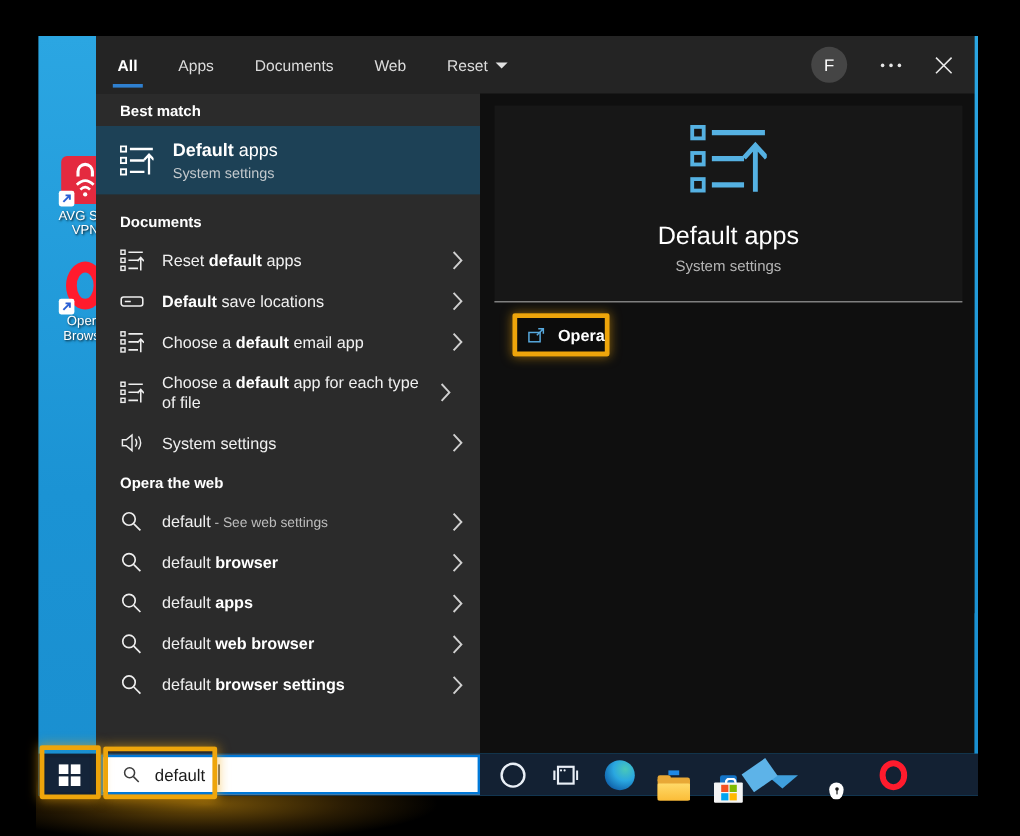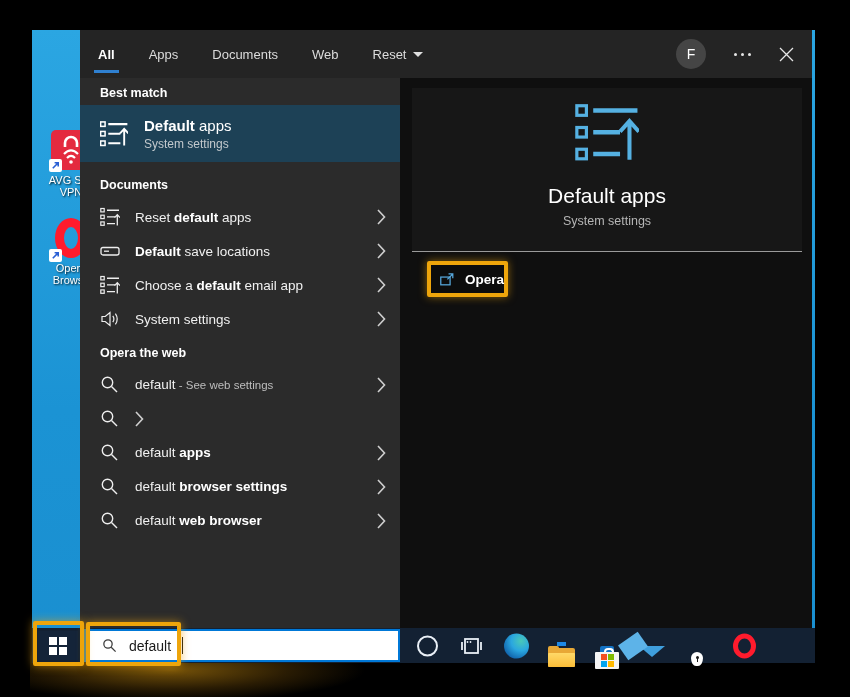--- a/index.html
+++ b/index.html
@@ -230,20 +230,33 @@
             <rect x="0.8" y="14.9" width="3.4" height="3.4" fill="none" stroke="#eee" stroke-width="1.2"></rect>
           <path d="M7,3.2 H19 M7,9.9 H15 M7,16.6 H15" stroke="#eee" stroke-width="1.4"></path>
             <path d="M17.3,18.5 V8 M14.6,10.6 L17.3,7.6 L20,10.6" fill="none" stroke="#eee" stroke-width="1.3"></path>
         </svg>
         <span class="txt"><span>Choose a </span><b>default</b><span> email app</span></span>
         <svg class="chev" viewBox="0 0 9 16">
             <polyline points="1,1 7.5,8 1,15" fill="none" stroke="#cfcfcf" stroke-width="1.6"></polyline>
           </svg>
       </div>
 
+      <div class="row tall">
+        <svg class="ric" viewBox="0 0 20 20">
+          <rect x="0.8" y="1.5" width="3.4" height="3.4" fill="none" stroke="#eee" stroke-width="1.2"></rect>
+            <rect x="0.8" y="8.2" width="3.4" height="3.4" fill="none" stroke="#eee" stroke-width="1.2"></rect>
+            <rect x="0.8" y="14.9" width="3.4" height="3.4" fill="none" stroke="#eee" stroke-width="1.2"></rect>
+          <path d="M7,3.2 H19 M7,9.9 H15 M7,16.6 H15" stroke="#eee" stroke-width="1.4"></path>
+            <path d="M17.3,18.5 V8 M14.6,10.6 L17.3,7.6 L20,10.6" fill="none" stroke="#eee" stroke-width="1.3"></path>
+        </svg>
+        <span class="txt" style="max-width:232px;"><span>Choose a </span><b>default</b><span> app for each type of file</span></span>
+        <svg class="chev" viewBox="0 0 9 16">
+            <polyline points="1,1 7.5,8 1,15" fill="none" stroke="#cfcfcf" stroke-width="1.6"></polyline>
+          </svg>
+      </div>
 
       <div class="row">
         <svg class="ric" viewBox="0 0 20 20">
           <path d="M2,7.5 h3.2 L10,3.5 v13 L5.2,12.5 H2 z" fill="none" stroke="#eee" stroke-width="1.2"></path>
           <path d="M12.8,6.8 q2.2,3.2 0,6.4 M15.4,4.6 q3.6,5.4 0,10.8" fill="none" stroke="#eee" stroke-width="1.2"></path>
         </svg>
         <span class="txt"><span>System settings</span><b></b><span></span></span>
         <svg class="chev" viewBox="0 0 9 16">
             <polyline points="1,1 7.5,8 1,15" fill="none" stroke="#cfcfcf" stroke-width="1.6"></polyline>
           </svg>
@@ -261,20 +274,21 @@
         <svg class="chev" viewBox="0 0 9 16">
             <polyline points="1,1 7.5,8 1,15" fill="none" stroke="#cfcfcf" stroke-width="1.6"></polyline>
           </svg>
       </div>
 
       <div class="row">
         <svg class="ric" viewBox="0 0 20 20">
             <circle cx="7.5" cy="7.5" r="5.2" fill="none" stroke="#eee" stroke-width="1.4"></circle>
             <path d="M11.5,11.5 L17,17" stroke="#eee" stroke-width="1.4"></path>
           </svg>
+        <span class="txt"><span>default </span><b>browser</b><span class="sfx"></span></span>
         <svg class="chev" viewBox="0 0 9 16">
             <polyline points="1,1 7.5,8 1,15" fill="none" stroke="#cfcfcf" stroke-width="1.6"></polyline>
           </svg>
       </div>
 
       <div class="row">
         <svg class="ric" viewBox="0 0 20 20">
             <circle cx="7.5" cy="7.5" r="5.2" fill="none" stroke="#eee" stroke-width="1.4"></circle>
             <path d="M11.5,11.5 L17,17" stroke="#eee" stroke-width="1.4"></path>
           </svg>
@@ -282,32 +296,32 @@
         <svg class="chev" viewBox="0 0 9 16">
             <polyline points="1,1 7.5,8 1,15" fill="none" stroke="#cfcfcf" stroke-width="1.6"></polyline>
           </svg>
       </div>
 
       <div class="row">
         <svg class="ric" viewBox="0 0 20 20">
             <circle cx="7.5" cy="7.5" r="5.2" fill="none" stroke="#eee" stroke-width="1.4"></circle>
             <path d="M11.5,11.5 L17,17" stroke="#eee" stroke-width="1.4"></path>
           </svg>
+        <span class="txt"><span>default </span><b>web browser</b><span class="sfx"></span></span>
+        <svg class="chev" viewBox="0 0 9 16">
+            <polyline points="1,1 7.5,8 1,15" fill="none" stroke="#cfcfcf" stroke-width="1.6"></polyline>
+          </svg>
+      </div>
+
+      <div class="row">
+        <svg class="ric" viewBox="0 0 20 20">
+            <circle cx="7.5" cy="7.5" r="5.2" fill="none" stroke="#eee" stroke-width="1.4"></circle>
+            <path d="M11.5,11.5 L17,17" stroke="#eee" stroke-width="1.4"></path>
+          </svg>
         <span class="txt"><span>default </span><b>browser settings</b><span class="sfx"></span></span>
-        <svg class="chev" viewBox="0 0 9 16">
-            <polyline points="1,1 7.5,8 1,15" fill="none" stroke="#cfcfcf" stroke-width="1.6"></polyline>
-          </svg>
-      </div>
-
-      <div class="row">
-        <svg class="ric" viewBox="0 0 20 20">
-            <circle cx="7.5" cy="7.5" r="5.2" fill="none" stroke="#eee" stroke-width="1.4"></circle>
-            <path d="M11.5,11.5 L17,17" stroke="#eee" stroke-width="1.4"></path>
-          </svg>
-        <span class="txt"><span>default </span><b>web browser</b><span class="sfx"></span></span>
         <svg class="chev" viewBox="0 0 9 16">
             <polyline points="1,1 7.5,8 1,15" fill="none" stroke="#cfcfcf" stroke-width="1.6"></polyline>
           </svg>
       </div>
     </div>
 
     <div class="right-panel">
       <div class="card">
         <svg class="big-ico" viewBox="0 0 44 40">
           <rect x="1.2" y="1.2" width="6.6" height="6.6" fill="none" stroke="#55b1e2" stroke-width="2.2"></rect>

